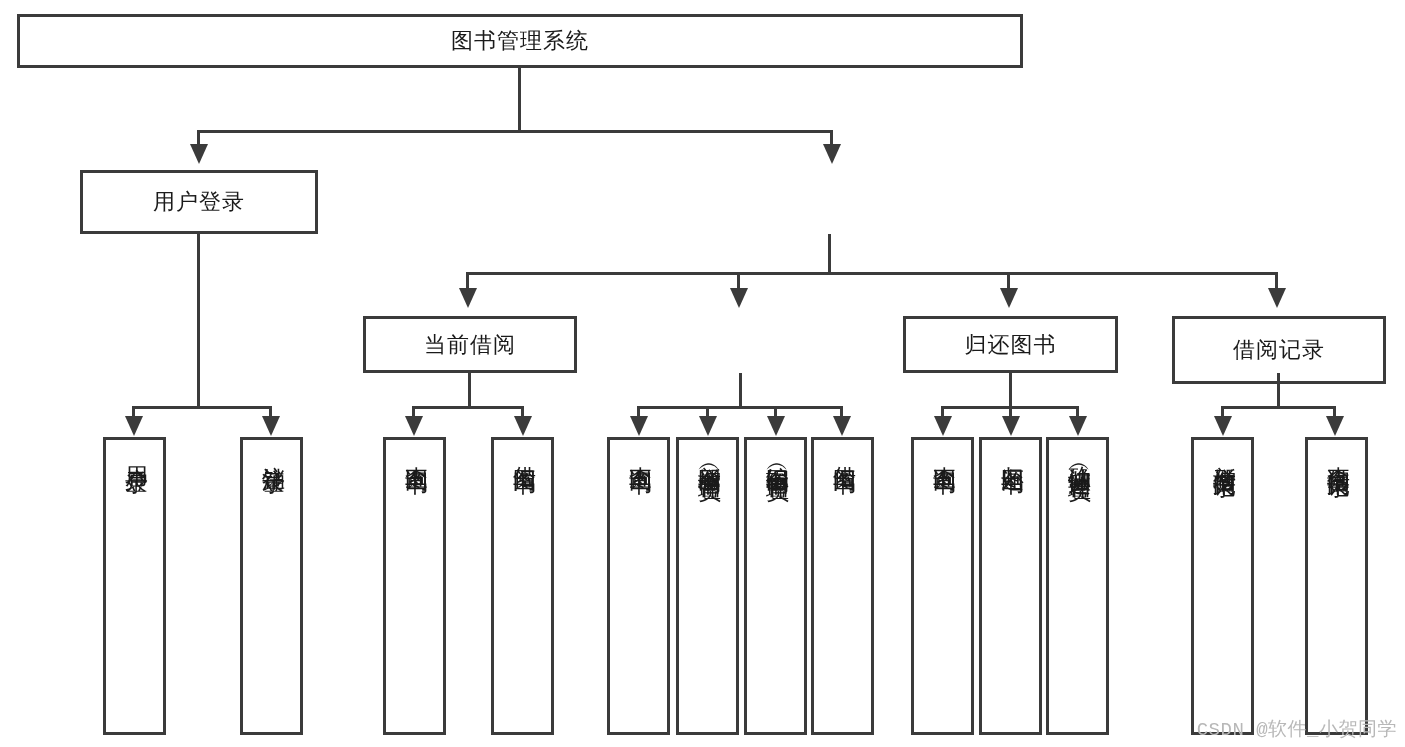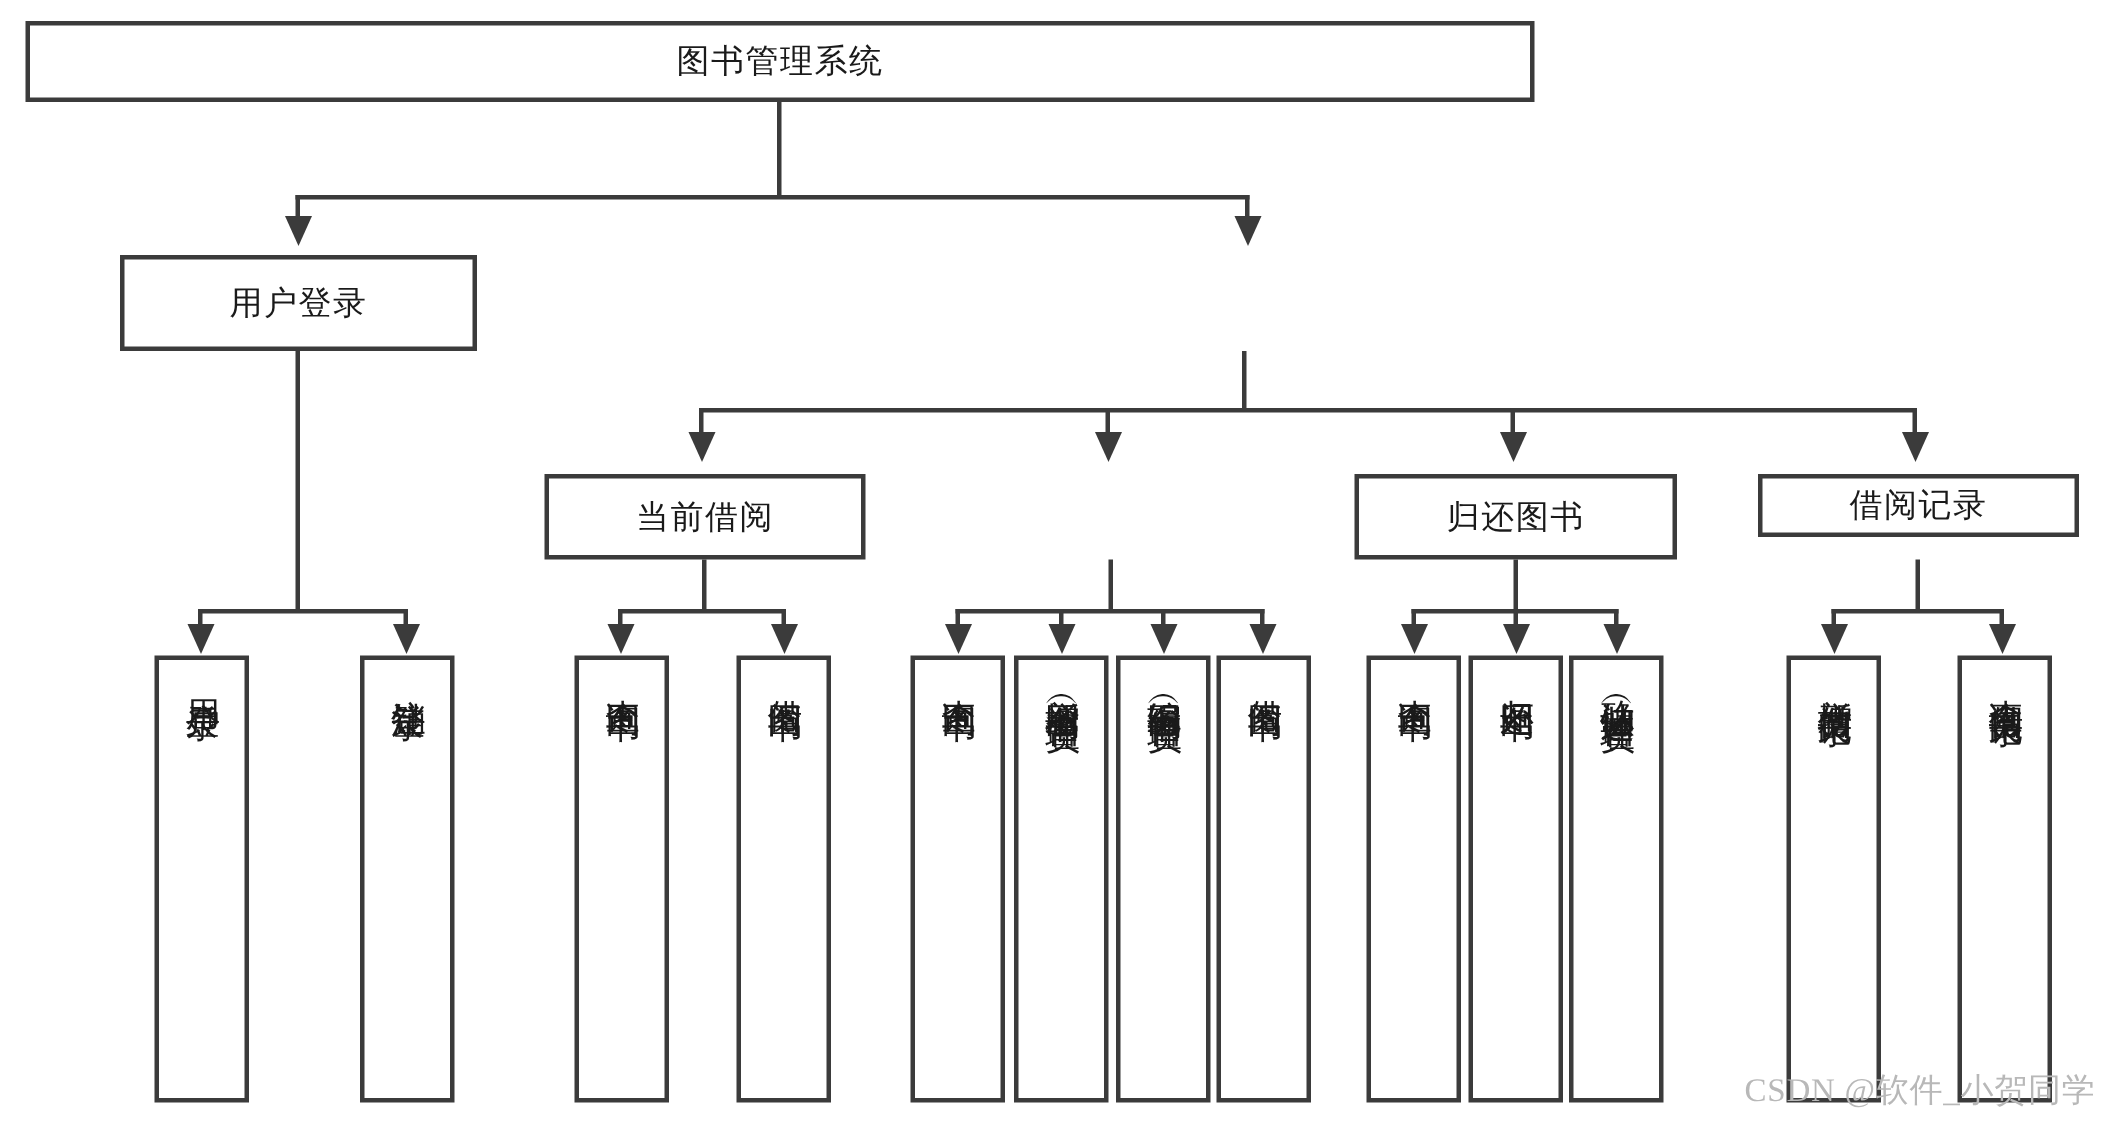--- a/index.html
+++ b/index.html
@@ -5,21 +5,21 @@
   html, body {
     margin: 0;
     padding: 0;
     background: #ffffff;
   }
   #canvas {
     position: relative;
     width: 1405px;
     height: 747px;
     background: #ffffff;
-    font-family: Liberation Serif, serif;
+    font-family: Liberation Mono, monospace;
     overflow: hidden;
   }
   .node {
     position: absolute;
     box-sizing: border-box;
     border: 3px solid #3b3b3b;
     background: #ffffff;
     display: flex;
     align-items: center;
     justify-content: center;
@@ -55,21 +55,21 @@
     width: 0;
     height: 0;
     border-left: 9px solid transparent;
     border-right: 9px solid transparent;
     border-top: 20px solid #3b3b3b;
   }
   #watermark {
     position: absolute;
     right: 8px;
     bottom: 5px;
-    font-size: 22px;
+    font-size: 19px;
     color: #b8b8b8;
     white-space: nowrap;
     letter-spacing: 0.5px;
   }
 </style>
 </head>
 <body>
 
 <div id="canvas">
 
@@ -111,21 +111,21 @@
 
   <div class="vline" style="left:1275px; top:272px; width:3px; height:18px;"></div>
   <div class="arrow" style="left:1268px; top:288px;"></div>
 
   <div class="node h" style="left:363px; top:316px; width:214px; height:57px;">
     <span>当前借阅</span>
   </div>
   <div class="node h" style="left:903px; top:316px; width:215px; height:57px;">
     <span>归还图书</span>
   </div>
-  <div class="node h" style="left:1172px; top:316px; width:214px; height:42px;">
+  <div class="node h" style="left:1172px; top:316px; width:214px; height:68px;">
     <span>借阅记录</span>
   </div>
 
   <div class="vline" style="left:468px; top:373px; width:3px; height:33px;"></div>
   <div class="hline" style="left:412px; top:406px; width:112px; height:3px;"></div>
   <div class="vline" style="left:412px; top:406px; width:3px; height:12px;"></div>
   <div class="arrow" style="left:405px; top:416px;"></div>
   <div class="vline" style="left:521px; top:406px; width:3px; height:12px;"></div>
   <div class="arrow" style="left:514px; top:416px;"></div>
 

